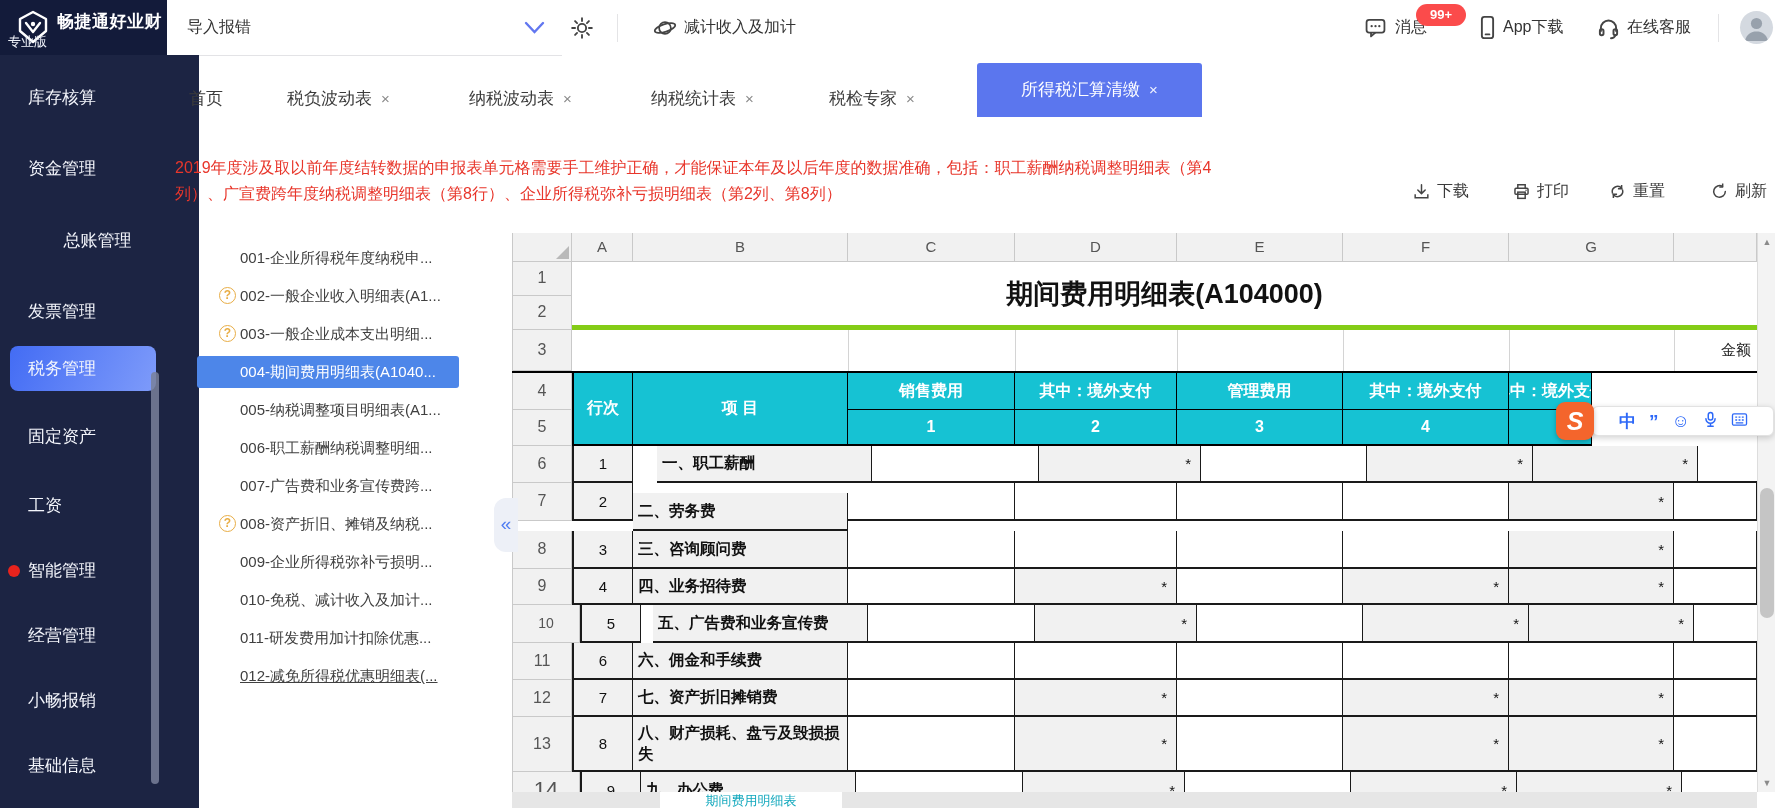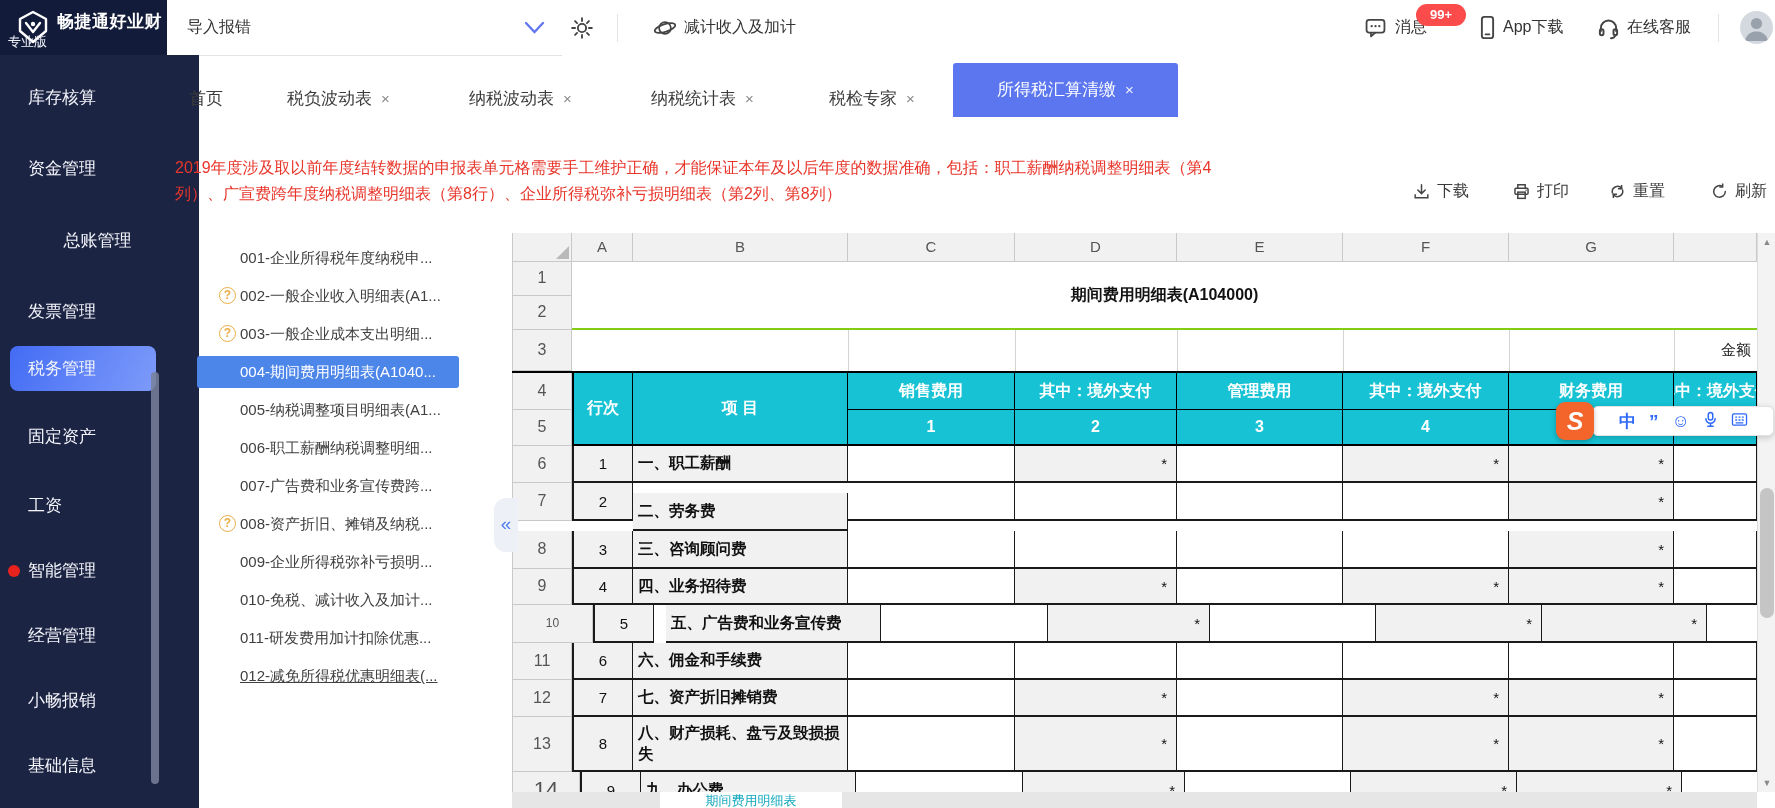--- a/index.html
+++ b/index.html
@@ -23,41 +23,41 @@
   
   .sidebar { position:absolute; left:0; top:55px; width:199px; height:753px; background:#1c2443; }
   .side-item { position:absolute; left:0; width:167px; height:34px; line-height:34px; color:#f4f6fc; font-size:17px; padding-left:28px; cursor:pointer; white-space:nowrap; }
   .side-item.active-pill { left:10px; width:146px; border-radius:8px; padding-left:18px; height:45px; line-height:45px; background:linear-gradient(115deg,#436cf4,#7e9bfa); }
   .side-dot { position:absolute; left:8px; width:12px; height:12px; border-radius:50%; background:#e8231d; }
   .side-scroll { position:absolute; left:151px; top:317px; width:8px; height:412px; background:#79809a; border-radius:4px; opacity:.85; }
 
   
   .tab { position:absolute; top:87px; height:22px; font-size:17px; color:#3b3b3b; white-space:nowrap; cursor:pointer; }
   .tab .x { color:#8a8a8a; font-size:15px; margin-left:9px; }
-  .tab.active { top:63px; height:54px; line-height:54px; background:#5b76ee; color:#fff; text-align:center; border-radius:3px 3px 0 0; font-size:17px; }
+  .tab.active { top:63px; height:54px; line-height:54px; background:#5b76ee; color:#fff; text-align:center; border-radius:3px 3px 0 0; font-size:17px;margin-left:24px; }
   .tab.active .x { color:#f0f2ff; }
 
   
   .notice { position:absolute; left:175px; color:#e8362b; font-size:16px; white-space:nowrap; }
   .act-btn { position:absolute; top:181px; height:20px; display:flex; align-items:center; gap:6px; font-size:16px; color:#3a3a3a; cursor:pointer; white-space:nowrap; }
 
   
   .flist-item { position:absolute; left:197px; width:262px; height:32px; line-height:32px; font-size:15px; color:#404040; padding-left:43px; white-space:nowrap; overflow:hidden; cursor:pointer; }
   .flist-item.sel { background:#4d86e9; color:#fff; border-radius:3px; }
   .help-ic { position:absolute; left:22px; top:7px; width:17px; height:17px; border:1.5px solid #e8ad45; border-radius:50%; color:#e8ad45; font-size:12px; font-weight:bold; text-align:center; line-height:15px; }
   .collapse-tab { position:absolute; left:494px; top:498px; width:24px; height:54px; background:#edf0f7; border-radius:12px 0 0 12px; color:#4f7df2; font-size:19px; text-align:center; line-height:52px; cursor:pointer; z-index:5; }
 
   
   .sheet { position:absolute; left:512px; top:233px; width:1245px; height:559px; overflow:hidden; background:#fff; }
   .srow { display:flex; }
   .hcell { background:#f1f1f1; border-right:1px solid #c9c9c9; border-bottom:1px solid #c9c9c9; color:#555; text-align:center; flex:none; }
   .hcell.first { border-left:1px solid #c9c9c9; }
   .corner-tri { position:relative; }
   .corner-tri::after { content:""; position:absolute; right:2px; bottom:2px; width:0; height:0; border-right:13px solid #b9b9b9; border-top:13px solid transparent; }
-  .title-cell { background:#fff; border-bottom:2px solid #84cc16; display:flex; align-items:center; justify-content:center; font-weight:bold; font-size:16px; color:#111; flex:none; }
+  .title-cell { background:#fff; border-bottom:5px solid #84cc16; display:flex; align-items:center; justify-content:center; font-weight:bold; font-size:27px; color:#111; flex:none; }
   .r3cell { background:#fff; border-left:1px solid #d4d4d4; flex:none; display:flex; align-items:center; justify-content:flex-end; font-size:15px; color:#222; padding-right:6px; }
   .teal { background:#16c2d3; color:#fff; font-weight:bold; font-size:16px; display:flex; align-items:center; justify-content:center; flex:none; }
   .tealcol { display:flex; flex-direction:column; flex:none; border-right:1px solid #000; }
   .hdr-block { border-top:2px solid #000; }
   .dcell { flex:none; display:flex; align-items:center; border-right:1px solid #1a1a1a; border-bottom:2px solid #1a1a1a; background:#fff; font-size:15px; color:#111; overflow:hidden; cursor:cell; }
   .dcell.gray { background:#f1f1f1; }
   .dcell.linecol { justify-content:center; }
   .dcell.itemcol { font-weight:bold; font-size:15.5px; padding:2px 5px; line-height:1.35; }
   .dcell.starred { justify-content:flex-end; padding-right:9px; }
   .vscroll { position:absolute; left:1757px; top:233px; width:18px; height:559px; background:#f3f3f3; border-left:1px solid #ddd; }
@@ -289,33 +289,29 @@
           <div class="teal" style="height: 34px;">2</div>
         </div>
         <div class="tealcol" style="width: 166px; height: 73px; border-bottom: 2px solid rgb(0, 0, 0);">
           <div class="teal" style="height: 37px; border-bottom: 1px solid rgb(0, 0, 0); white-space: nowrap; overflow: hidden;">管理费用</div>
           <div class="teal" style="height: 34px;">3</div>
         </div>
         <div class="tealcol" style="width: 166px; height: 73px; border-bottom: 2px solid rgb(0, 0, 0);">
           <div class="teal" style="height: 37px; border-bottom: 1px solid rgb(0, 0, 0); white-space: nowrap; overflow: hidden;">其中：境外支付</div>
           <div class="teal" style="height: 34px;">4</div>
         </div>
-        <div class="tealcol" style="width: 165px; height: 73px; border-bottom: 2px solid rgb(0, 0, 0);">
-          <div class="teal" style="height: 37px; border-bottom: 1px solid rgb(0, 0, 0); white-space: nowrap; overflow: hidden;">财务费用</div>
-          <div class="teal" style="height: 34px;"></div>
-        </div>
         <div class="tealcol" style="width: 83px; height: 73px; border-bottom: 2px solid rgb(0, 0, 0);">
           <div class="teal" style="height: 37px; border-bottom: 1px solid rgb(0, 0, 0); white-space: nowrap; overflow: hidden;">其中：境外支付</div>
           <div class="teal" style="height: 34px;"></div>
         </div>
       </div>
       <div class="srow">
         <div class="hcell first" style="width: 60px; height: 37px; font-size: 16px; line-height: 35px;">6</div>
         <div class="dcell gray linecol" style="width: 61px; height: 37px; border-left: 2px solid rgb(26, 26, 26);">1</div>
-        <div class="dcell gray itemcol" style="width: 215px; height: 37px;">一、职工薪酬</div>
+        <div class="dcell gray itemcol" style="width: 215px; height: 37px; margin-left: 24px;">一、职工薪酬</div>
         <div class="dcell" style="width: 167px; height: 37px;"></div>
         <div class="dcell gray starred" style="width: 162px; height: 37px;">*</div>
         <div class="dcell" style="width: 166px; height: 37px;"></div>
         <div class="dcell gray starred" style="width: 166px; height: 37px;">*</div>
         <div class="dcell gray starred" style="width: 165px; height: 37px;">*</div>
         <div class="dcell" style="width: 83px; height: 37px;"></div>
       </div>
       <div class="srow">
         <div class="hcell first" style="width: 60px; height: 38px; font-size: 16px; line-height: 36px;">7</div>
         <div class="dcell gray linecol" style="width: 61px; height: 38px; border-left: 2px solid rgb(26, 26, 26);">2</div>
@@ -343,21 +339,21 @@
         <div class="dcell gray linecol" style="width: 61px; height: 36px; border-left: 2px solid rgb(26, 26, 26);">4</div>
         <div class="dcell gray itemcol" style="width: 215px; height: 36px;">四、业务招待费</div>
         <div class="dcell" style="width: 167px; height: 36px;"></div>
         <div class="dcell gray starred" style="width: 162px; height: 36px;">*</div>
         <div class="dcell" style="width: 166px; height: 36px;"></div>
         <div class="dcell gray starred" style="width: 166px; height: 36px;">*</div>
         <div class="dcell gray starred" style="width: 165px; height: 36px;">*</div>
         <div class="dcell" style="width: 83px; height: 36px;"></div>
       </div>
       <div class="srow">
-        <div class="hcell first" style="width: 81px; height: 38px; font-size: 12px; line-height: 36px;">10</div>
+        <div class="hcell first" style="width: 68px; height: 38px; font-size: 14px; line-height: 36px;">10</div>
         <div class="dcell gray linecol" style="width: 61px; height: 38px; border-left: 2px solid rgb(26, 26, 26);">5</div>
         <div class="dcell gray itemcol" style="width: 215px; height: 38px; margin-left: 12px;">五、广告费和业务宣传费</div>
         <div class="dcell" style="width: 167px; height: 38px;"></div>
         <div class="dcell gray starred" style="width: 162px; height: 38px;">*</div>
         <div class="dcell" style="width: 166px; height: 38px;"></div>
         <div class="dcell gray starred" style="width: 166px; height: 38px;">*</div>
         <div class="dcell gray starred" style="width: 165px; height: 38px;">*</div>
         <div class="dcell" style="width: 83px; height: 38px;"></div>
       </div>
       <div class="srow">

